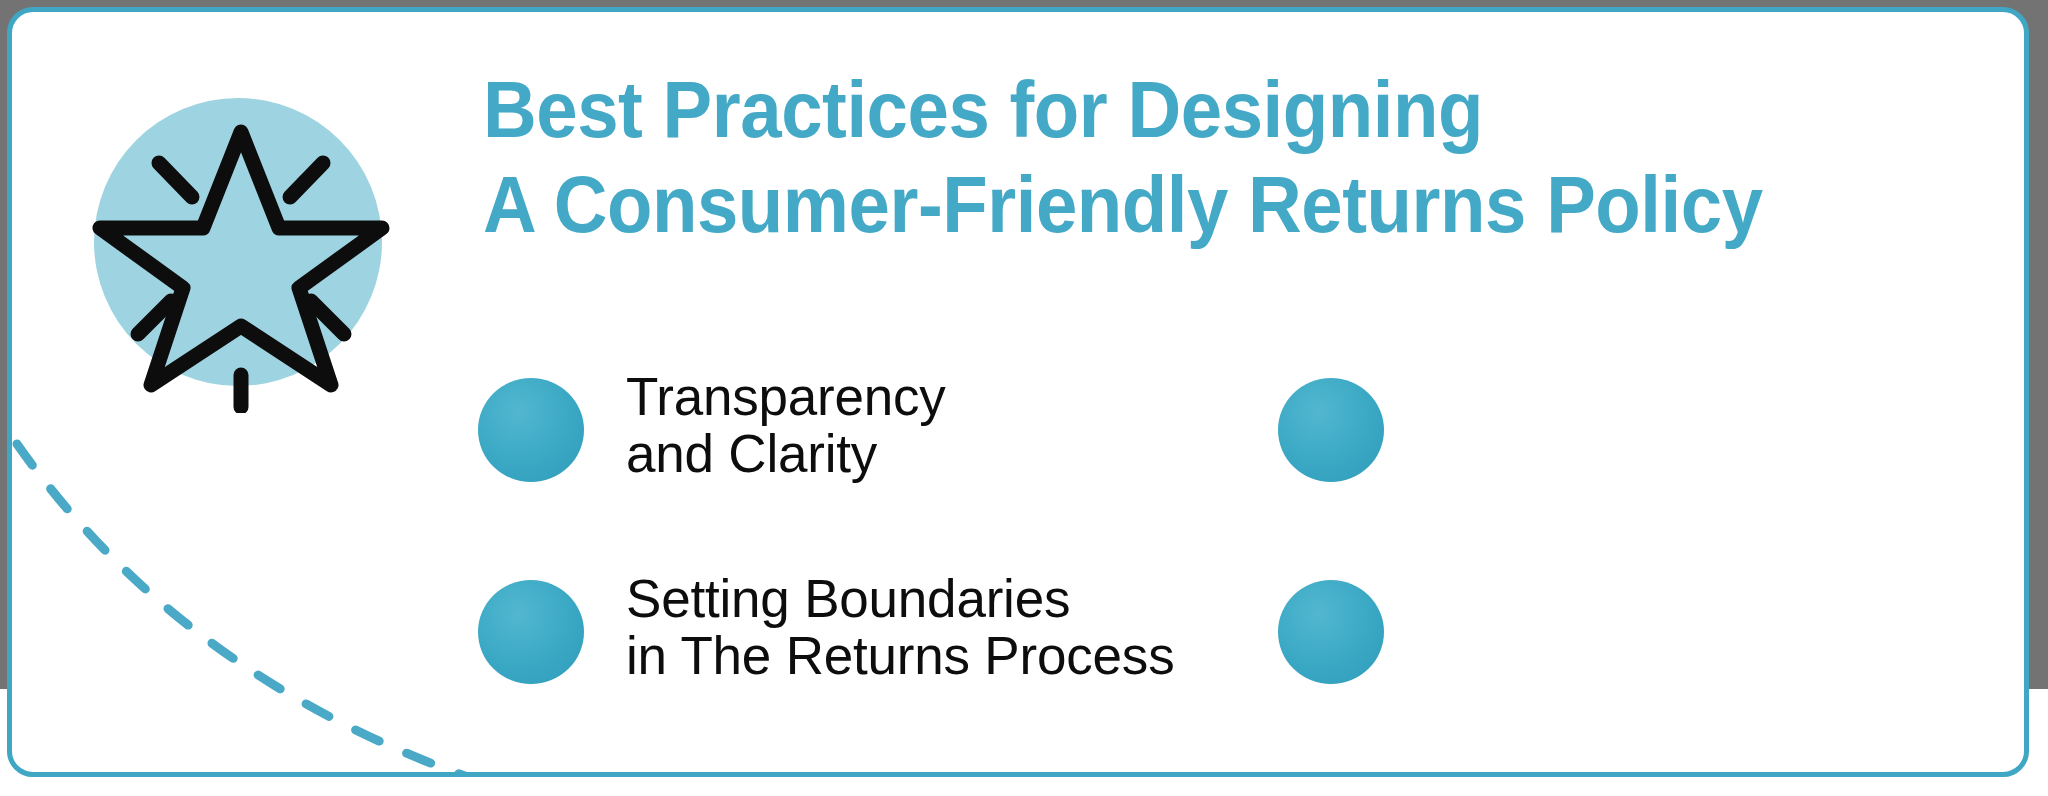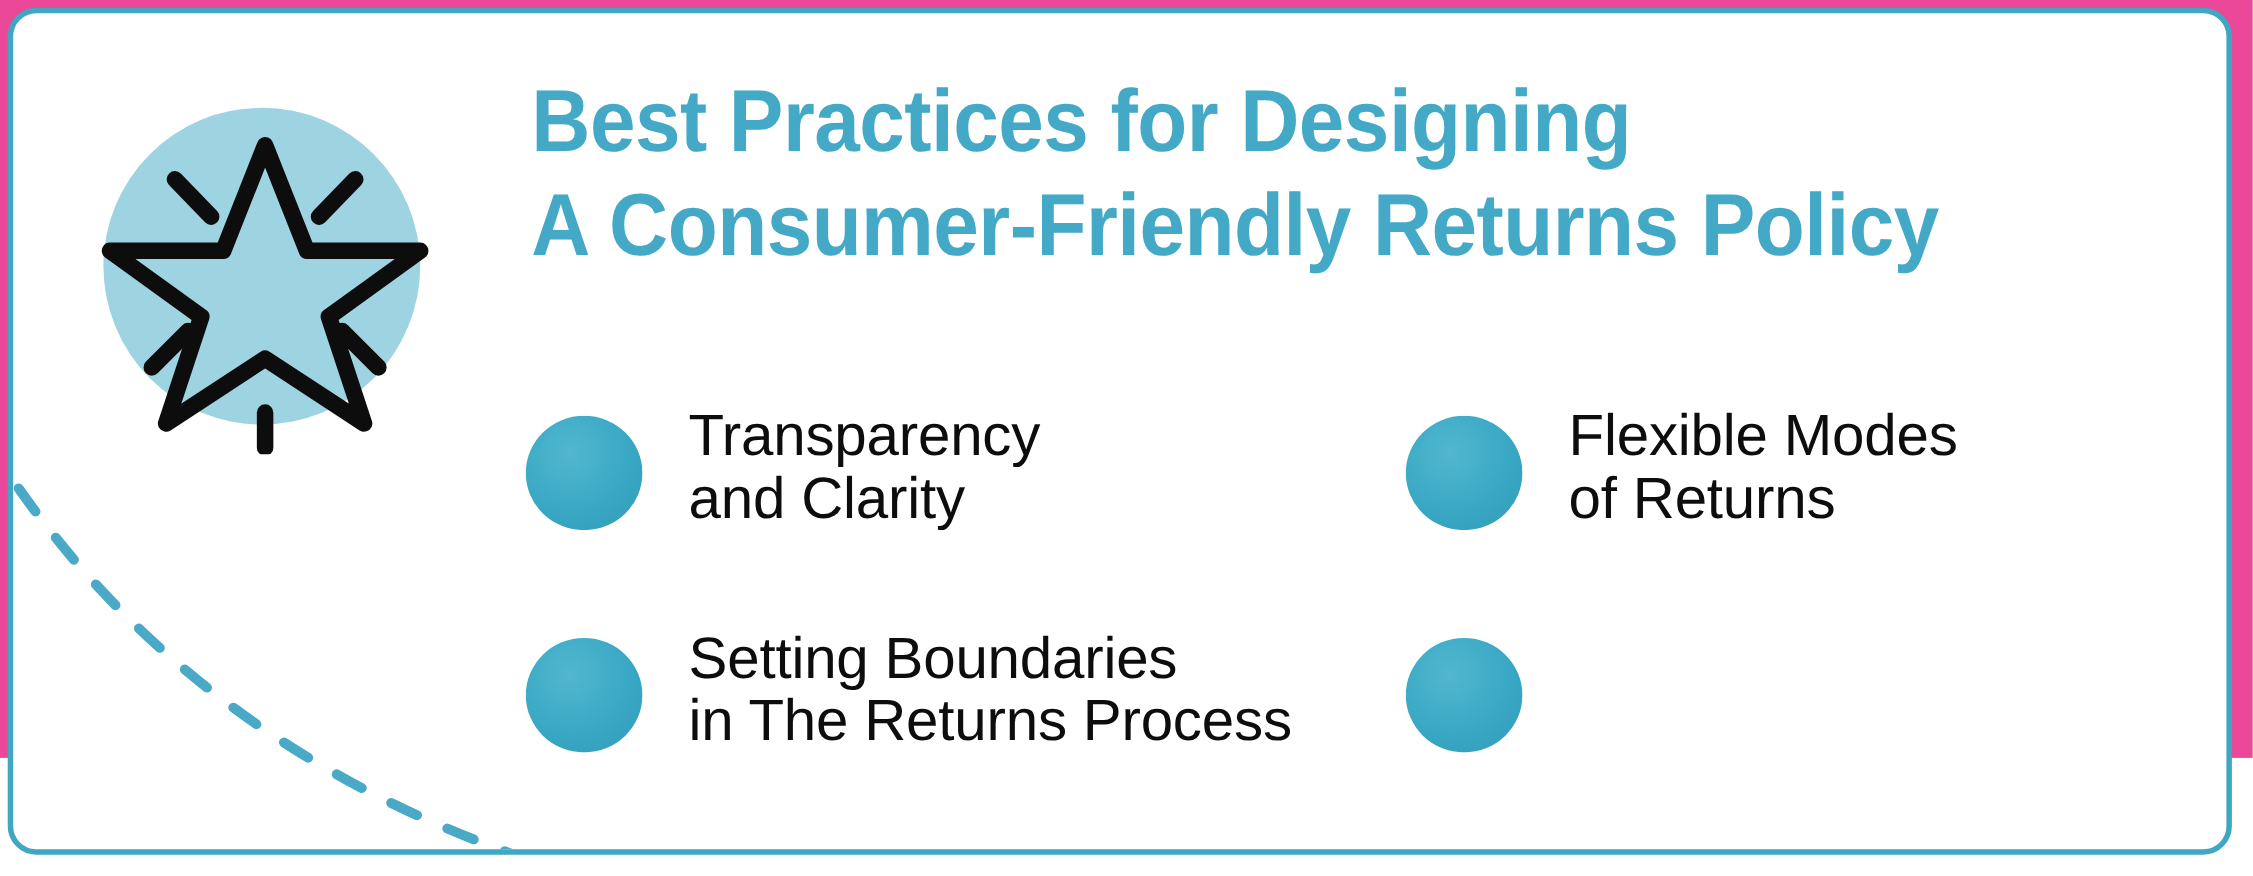--- a/index.html
+++ b/index.html
@@ -11,21 +11,21 @@
     width: 2048px;
     height: 796px;
     font-family: "Liberation Sans", sans-serif;
     overflow: hidden;
   }
 
   #canvas {
     position: relative;
     width: 2048px;
     height: 689px;
-    background: #ec4899;
+    background: #737373;
   }
 
   
   #card {
     position: absolute;
     left: 7px;
     top: 7px;
     width: 2022px;
     height: 770px;
     box-sizing: border-box;
@@ -154,22 +154,20 @@
     <div id="features">
 
       <div class="feature-row">
         <div class="feature-item col-left">
           <span class="bullet-dot"></span>
           <span class="feature-label">Transparency
 and Clarity</span>
         </div>
         <div class="feature-item col-right">
           <span class="bullet-dot"></span>
-          <span class="feature-label">Flexible Modes
-of Returns</span>
         </div>
       </div>
 
       <div class="feature-row">
         <div class="feature-item col-left">
           <span class="bullet-dot"></span>
           <span class="feature-label">Setting Boundaries
 in The Returns Process</span>
         </div>
         <div class="feature-item col-right">

